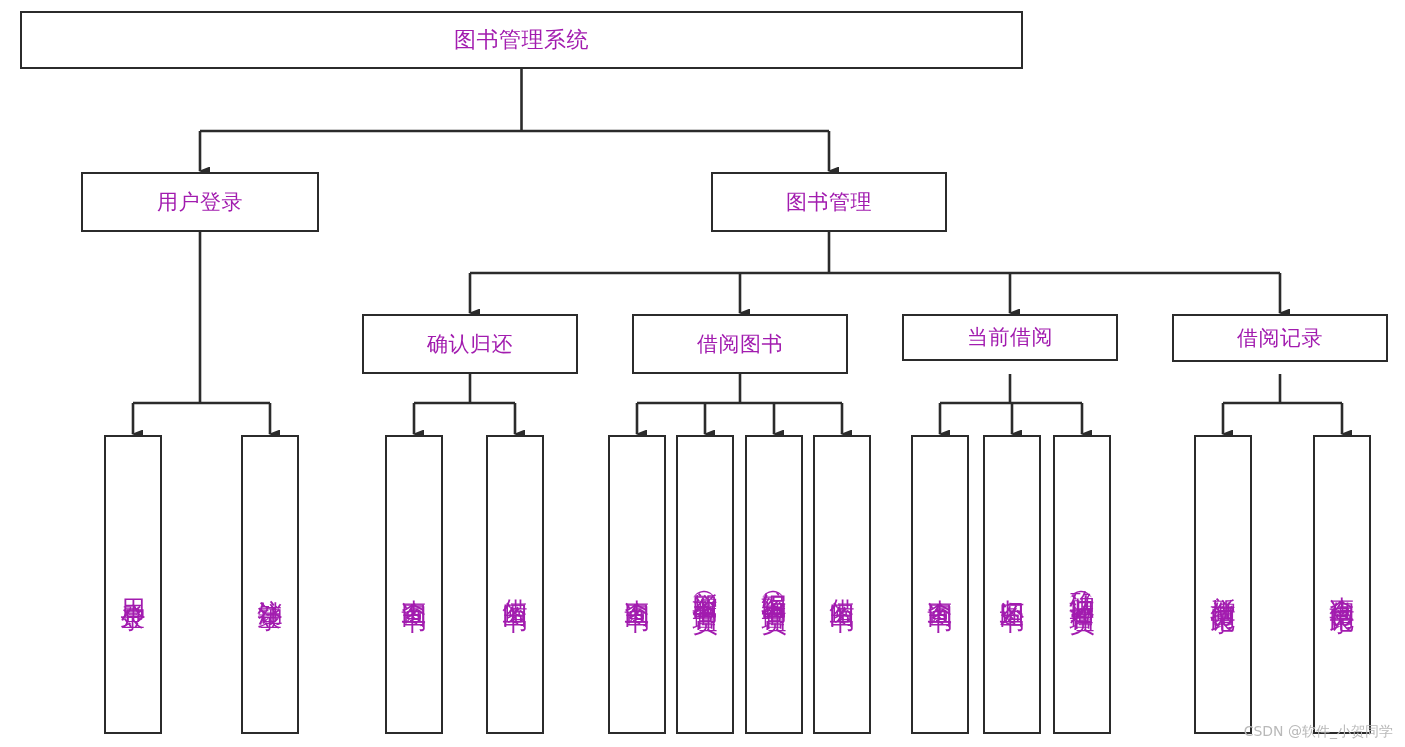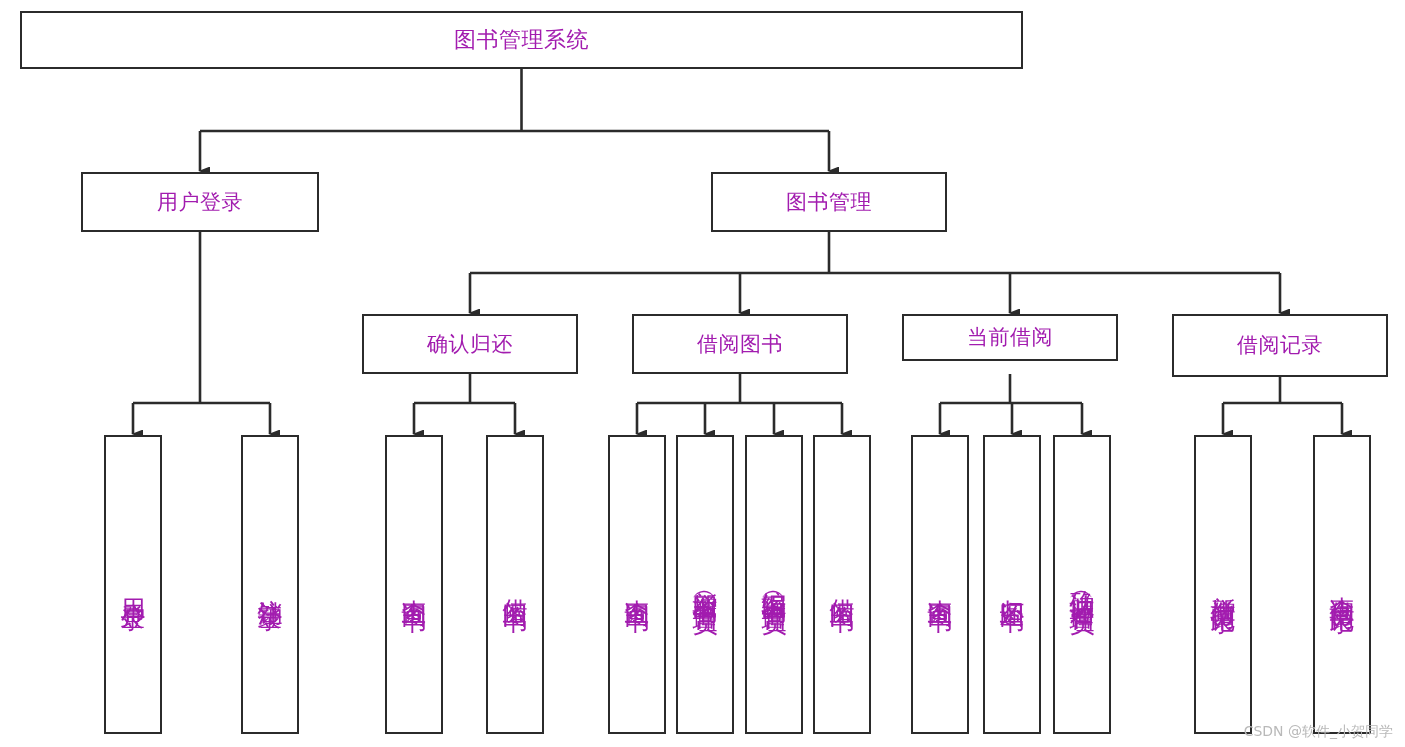--- a/index.html
+++ b/index.html
@@ -133,21 +133,21 @@
       </div>
       <div class="node horizontal" style="left: 362px; top: 314px; width: 216px; height: 60px;">
         <span class="node-label">确认归还</span>
       </div>
       <div class="node horizontal" style="left: 632px; top: 314px; width: 216px; height: 60px;">
         <span class="node-label">借阅图书</span>
       </div>
       <div class="node horizontal" style="left: 902px; top: 314px; width: 216px; height: 47px;">
         <span class="node-label">当前借阅</span>
       </div>
-      <div class="node horizontal" style="left: 1172px; top: 314px; width: 216px; height: 63px;">
+      <div class="node horizontal" style="left: 1172px; top: 314px; width: 216px; height: 48px;">
         <span class="node-label">借阅记录</span>
       </div>
       <div class="node vertical" style="left: 104px; top: 435px; width: 58px; height: 299px;">
         <span class="node-label">用户登录</span>
       </div>
       <div class="node vertical" style="left: 241px; top: 435px; width: 58px; height: 299px;">
         <span class="node-label">注销登录</span>
       </div>
       <div class="node vertical" style="left: 385px; top: 435px; width: 58px; height: 299px;">
         <span class="node-label">查询图书</span>

